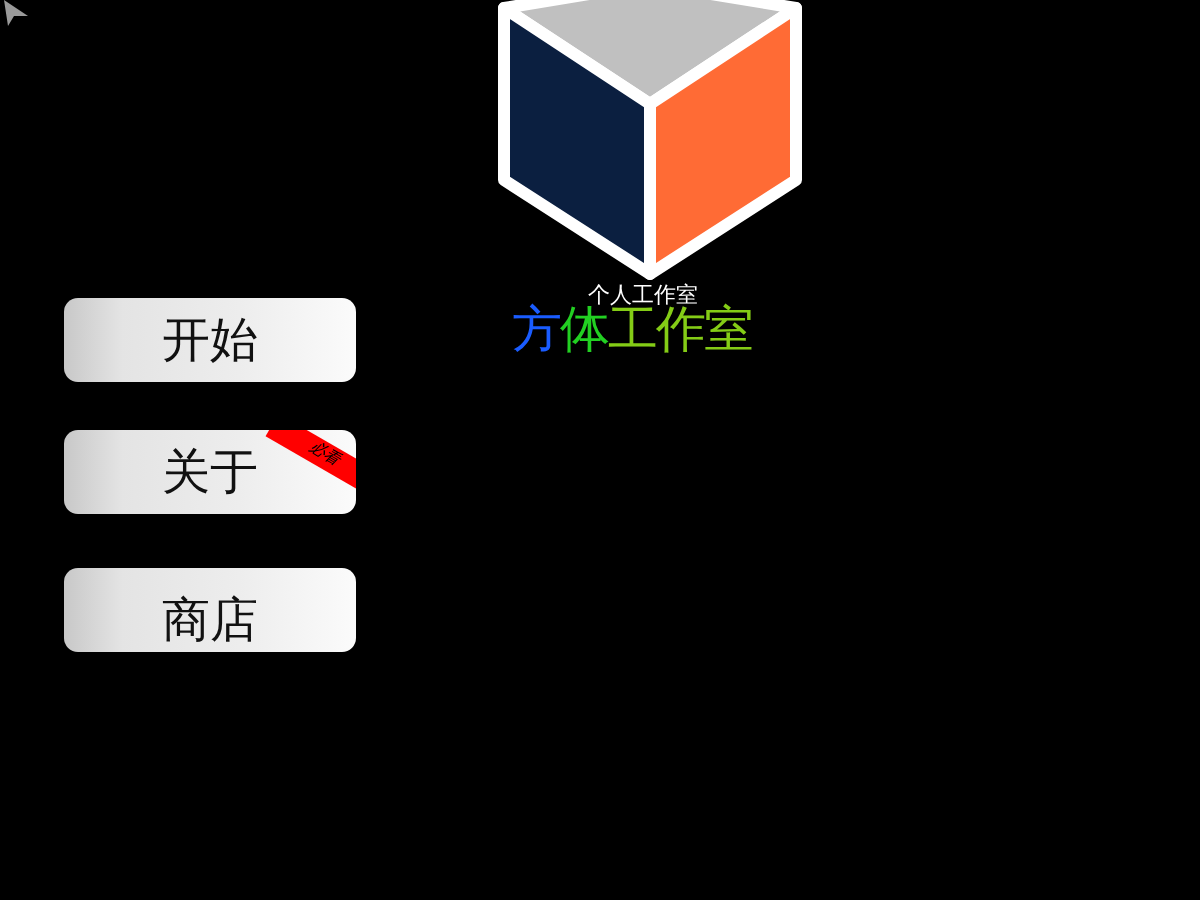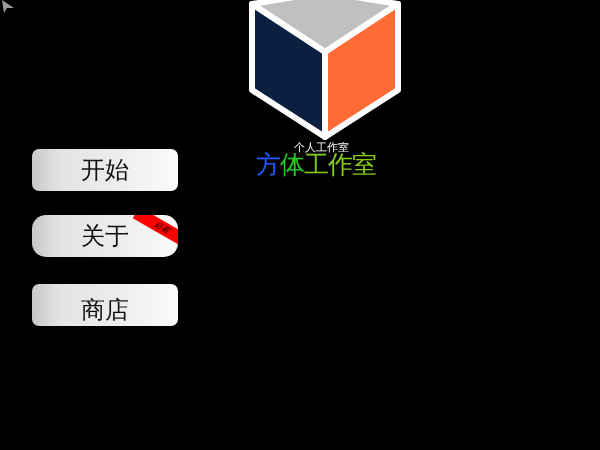--- a/index.html
+++ b/index.html
@@ -31,20 +31,20 @@
 
 <div class="subtitle">个人工作室</div>
 <div class="title">
   <span class="t1">方</span><span class="t2">体</span><span class="t3">工作室</span>
 </div>
 
 <div class="menu-btn" style="top:149px;">
   <span class="lbl">开始</span>
 </div>
 
-<div class="menu-btn" style="top:215px;border-radius:14px;">
+<div class="menu-btn" style="top:215px;">
   <span class="lbl">关于</span>
   <div class="ribbon">必看</div>
 </div>
 
 <div class="menu-btn" style="top:284px;align-items:flex-end;">
   <span class="lbl">商店</span>
 </div>
 
 </body></html>

